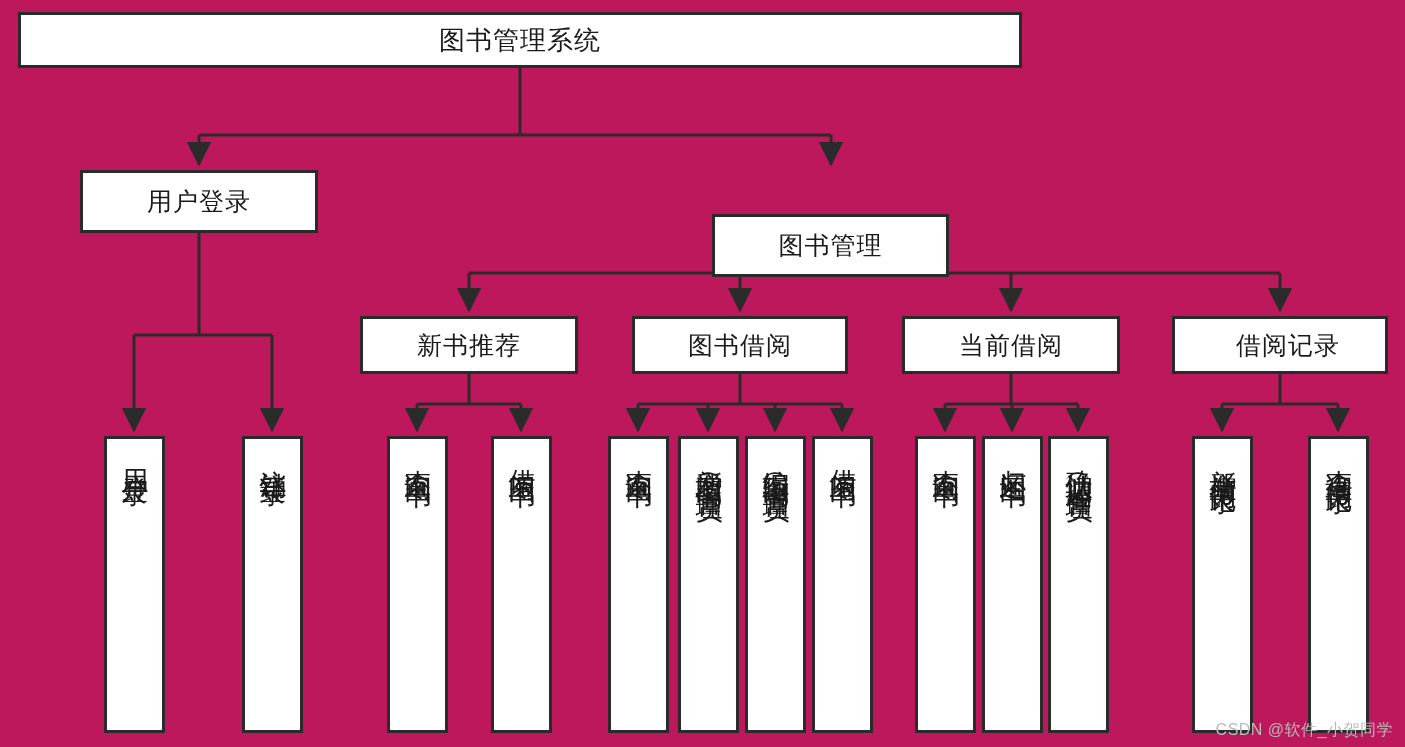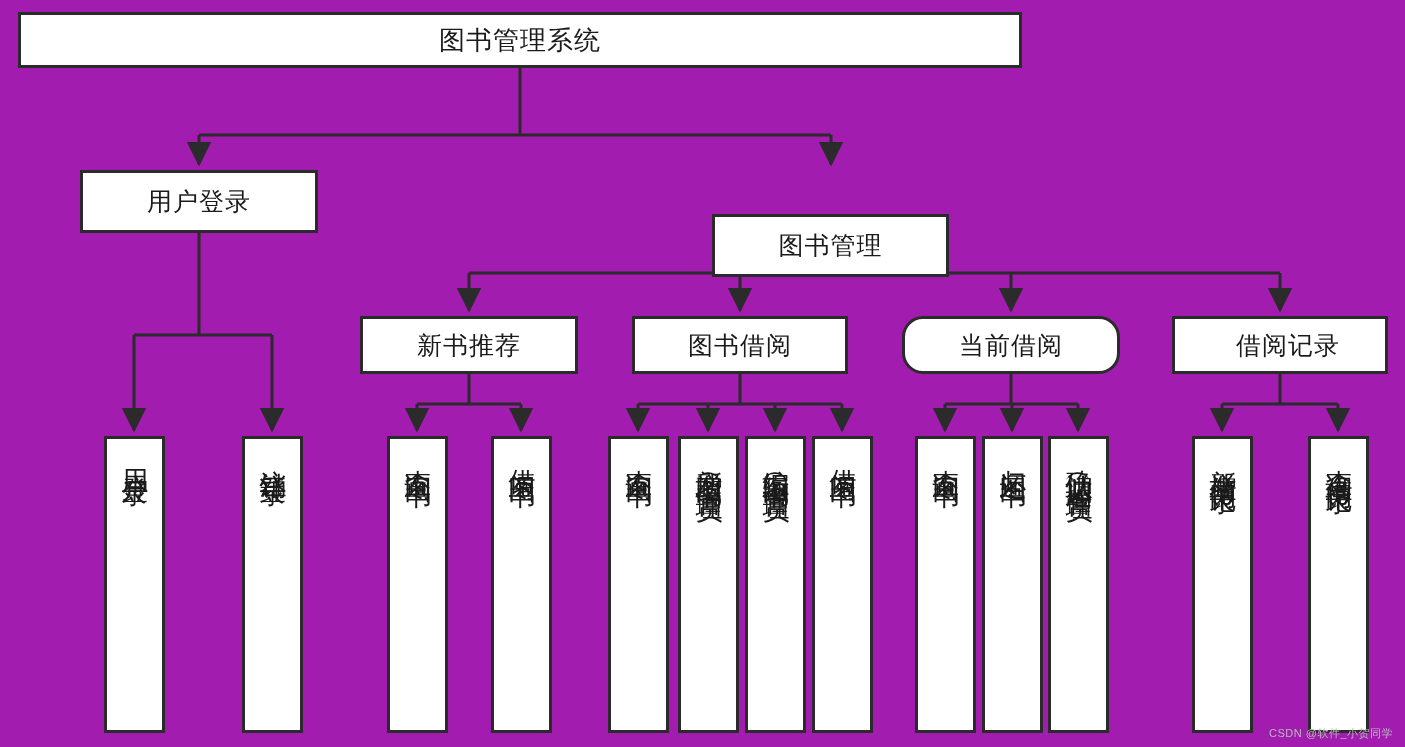--- a/index.html
+++ b/index.html
@@ -7,21 +7,21 @@
     padding: 0;
     background: #ffffff;
   }
   body {
     font-family: "Liberation Sans", "DejaVu Sans", sans-serif;
   }
   #diagram-root {
     position: relative;
     width: 1405px;
     height: 747px;
-    background: #a21caf;
+    background: #be185d;
     overflow: hidden;
   }
   #edge-layer {
     position: absolute;
     left: 0;
     top: 0;
     width: 1405px;
     height: 747px;
     pointer-events: none;
   }
@@ -61,21 +61,21 @@
     text-orientation: upright;
     font-size: 27px;
     line-height: 1.0;
     letter-spacing: 4px;
     white-space: nowrap;
   }
   #watermark {
     position: absolute;
     right: 12px;
     bottom: 6px;
-    font-size: 11px;
+    font-size: 16px;
     color: #b9b9b9;
     letter-spacing: 0.5px;
     z-index: 5;
     white-space: nowrap;
   }
 </style>
 </head>
 <body>
 
 <div id="diagram-root">
@@ -140,21 +140,21 @@
   <div class="node horiz" style="left:712px; top:170px; width:237px; height:63px;margin-top:44px;">
     <span class="node-label">图书管理</span>
   </div>
 
   <div class="node horiz" style="left:632px; top:316px; width:216px; height:58px;">
     <span class="node-label">图书借阅</span>
   </div>
   <div class="node horiz" style="left:360px; top:316px; width:218px; height:58px;">
     <span class="node-label">新书推荐</span>
   </div>
-  <div class="node horiz" style="left:902px; top:316px; width:218px; height:58px;border-radius:21px;">
+  <div class="node horiz" style="left:902px; top:316px; width:218px; height:58px;">
     <span class="node-label">当前借阅</span>
   </div>
   <div class="node horiz" style="left:1172px; top:316px; width:216px; height:58px;padding-left:16px;">
     <span class="node-label">借阅记录</span>
   </div>
 
   <div class="node vert" style="left:104px; top:436px; width:61px; height:297px;">
     <span class="node-label">用户登录</span>
   </div>
   <div class="node vert" style="left:242px; top:436px; width:61px; height:297px;">

